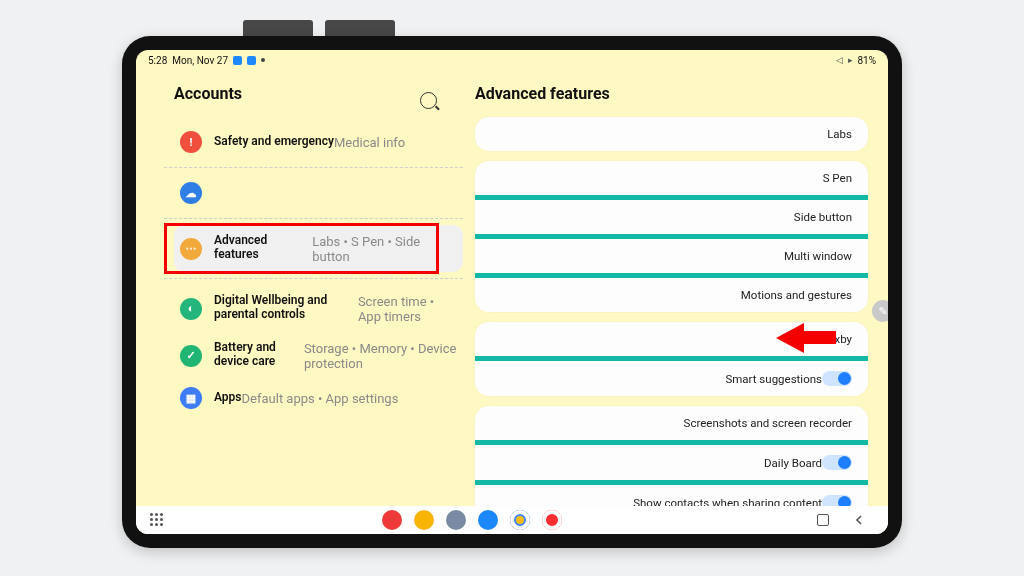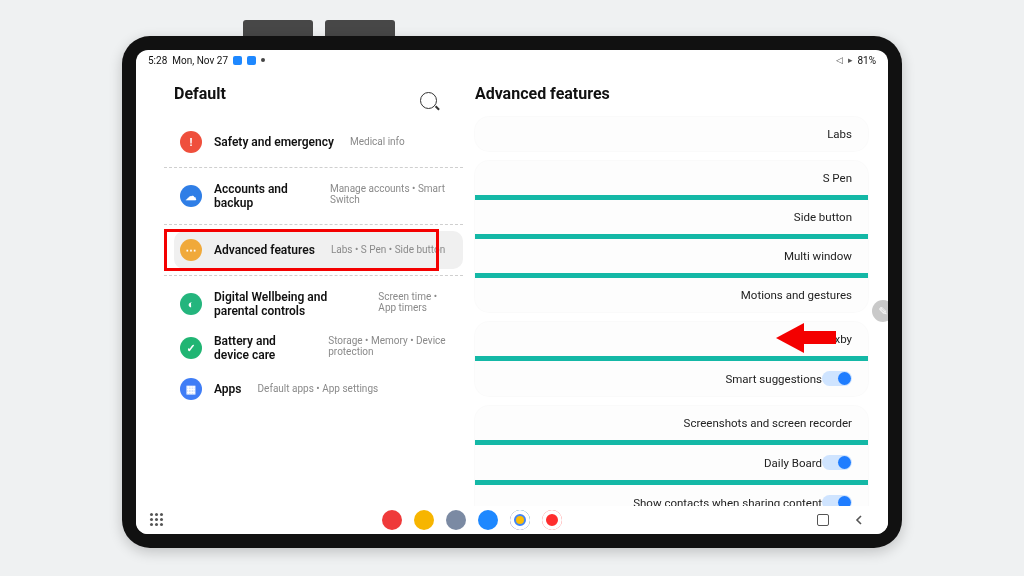--- a/index.html
+++ b/index.html
@@ -1,42 +1,42 @@
 <!DOCTYPE html>
 <html><head>
 <meta charset="utf-8">
 <style>
   html,body{margin:0;padding:0;background:#eff1f2;font-family:-apple-system,BlinkMacSystemFont,"Segoe UI",Roboto,Helvetica,Arial,sans-serif;}
   .canvas{position:relative;width:1024px;height:576px;overflow:hidden;}
   .tablet{position:absolute;left:122px;top:36px;width:780px;height:512px;background:#111;border-radius:28px;box-shadow:0 4px 14px rgba(0,0,0,.2);}
   .phys-btn{position:absolute;top:20px;width:70px;height:20px;background:#474747;border-radius:3px;}
   .phys-btn.b1{left:243px;}
   .phys-btn.b2{left:325px;}
-  .screen{position:absolute;left:14px;top:14px;right:14px;bottom:14px;background:#ffffff;border-radius:12px;overflow:hidden;}
+  .screen{position:absolute;left:14px;top:14px;right:14px;bottom:14px;background:#fef9c3;border-radius:12px;overflow:hidden;}
   .statusbar{position:absolute;left:0;right:0;top:0;height:20px;display:flex;align-items:center;justify-content:space-between;padding:0 12px;font-size:10px;color:#111;}
   .sb-left{display:flex;align-items:center;gap:5px;}
   .sb-right{display:flex;align-items:center;gap:5px;}
   .sb-ic{width:9px;height:9px;border-radius:2px;}
   .sb-ic.blue{background:#1e88ff;}
   .sb-ic.dot{width:4px;height:4px;border-radius:50%;background:#444;}
   .sb-signal{font-size:9px;color:#555;}
   .content{position:absolute;left:0;right:0;top:20px;bottom:28px;display:flex;}
   .settings-pane{flex:0 0 44%;position:relative;padding:14px 4px 0 38px;box-sizing:border-box;}
   .details-pane{flex:1;padding:14px 20px 0 8px;box-sizing:border-box;}
   .pane-title{font-size:16px;font-weight:700;color:#111;margin-bottom:14px;}
   .settings-header{display:flex;align-items:center;justify-content:space-between;padding-right:26px;}
   .search-ic{width:15px;height:15px;border:1.5px solid #333;border-radius:50%;position:relative;}
   .search-ic:after{content:"";position:absolute;width:5px;height:1.6px;background:#333;transform:rotate(45deg);right:-4px;bottom:-1px;}
   .list{margin-top:6px;}
   .divider{border-top:1px dashed #cfcfcf;margin:6px 0 6px -10px;}
   .sitem{display:flex;align-items:center;gap:12px;padding:8px 6px;border-radius:10px;position:relative;}
   .sitem .sicon{width:22px;height:22px;border-radius:50%;display:flex;align-items:center;justify-content:center;color:#fff;font-size:11px;font-weight:700;flex-shrink:0;}
   .sitem .texts{display:flex;flex-direction:row;min-width:0;}
   .sitem .label{font-size:12px;color:#111;font-weight:600;}
-  .sitem .sub{font-size:10px;color:#8a8a8a;margin-top:1px;margin-left:16px;}
+  .sitem .sub{font-size:13px;color:#8a8a8a;margin-top:1px;}
   .sitem.selected{background:#f0f0f0;}
   .highlight-box{position:absolute;border:3px solid #f40000;left:-10px;right:24px;top:-2px;bottom:-2px;pointer-events:none;}
   .ic-safety{background:#ef4f3c;}
   .ic-accounts{background:#2f7ee6;}
   .ic-google{background:#fff;border:1px solid #ddd;color:#2f7ee6;}
   .ic-adv{background:#f0a93a;}
   .ic-dw{background:#24b57d;}
   .ic-battery{background:#20b573;}
   .ic-apps{background:#3f7df6;}
   .card{background:#fdfdfd;border-radius:14px;margin-bottom:10px;box-shadow:0 0 0 1px rgba(0,0,0,0.02);overflow:hidden;}
@@ -85,38 +85,34 @@
         <div class="sb-right">
           <span class="sb-signal">◁</span>
           <span class="sb-signal">▸</span>
           <span>81%</span>
         </div>
       </div>
 
       <div class="content">
         <div class="settings-pane">
           <div class="settings-header">
-            <div class="pane-title">Default</div>
+            <div class="pane-title">Accounts</div>
             <div class="search-ic"></div>
           </div>
           <div class="list" id="settings-list">
               <div class="sitem">
                 <div class="sicon ic-safety">!</div>
                 <div class="texts">
                   <div class="label">Safety and emergency</div>
                   <div class="sub">Medical info</div>
                 </div>
               </div>
               <div class="divider"></div>
               <div class="sitem">
                 <div class="sicon ic-accounts">☁</div>
-                <div class="texts">
-                  <div class="label">Accounts and backup</div>
-                  <div class="sub">Manage accounts  •  Smart Switch</div>
-                </div>
               </div>
               <div class="divider"></div>
               <div class="sitem selected">
                 <div class="sicon ic-adv">⋯</div>
                 <div class="texts">
                   <div class="label">Advanced features</div>
                   <div class="sub">Labs  •  S Pen  •  Side button</div>
                 </div>
                 <div class="highlight-box"></div>
               </div>

